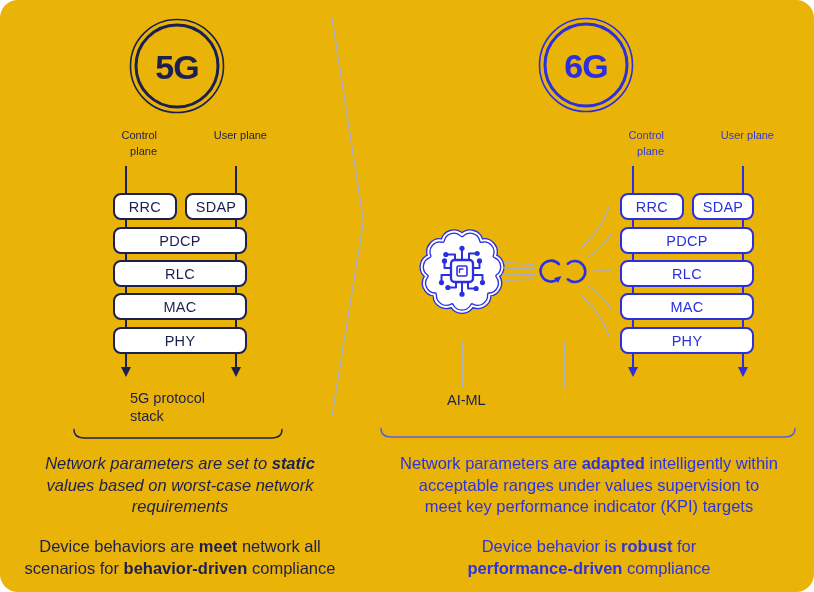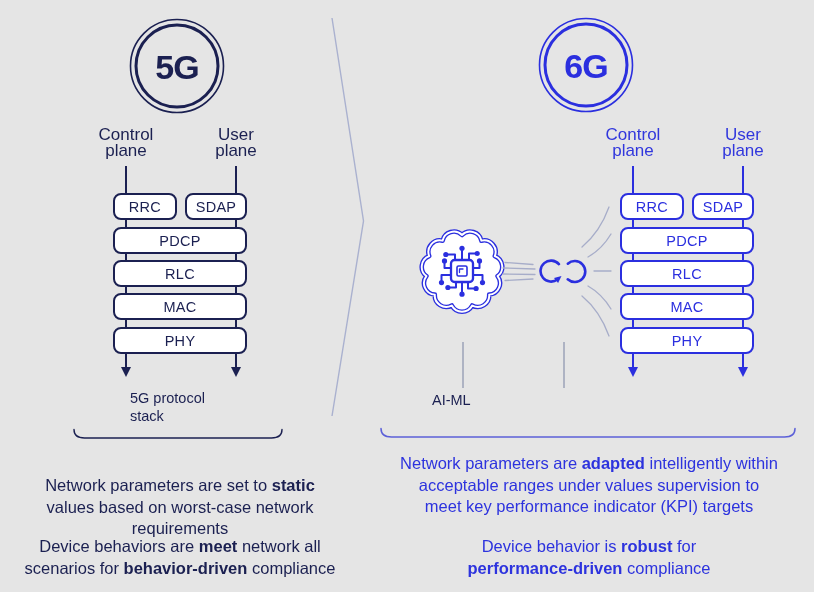--- a/index.html
+++ b/index.html
@@ -1,22 +1,22 @@
 <!DOCTYPE html>
 <html><head>
 <meta charset="utf-8">
 <style>
   html,body{margin:0;padding:0;background:#fff;}
   #canvas{
-    position:relative;width:814px;height:592px;background:#e5e5e5;
-    font-family:"Liberation Sans",sans-serif;overflow:hidden;
+    position:relative;width:814px;height:592px;background:#eab308;
+    font-family:"Liberation Sans",sans-serif;overflow:hidden;border-radius:18px;
   }
   .abs{position:absolute;}
   
-  .plane-label{position:absolute;width:62px;text-align:center;font-size:17px;line-height:16px;}
+  .plane-label{position:absolute;width:62px;text-align:right;font-size:11px;line-height:16px;}
   .plane-label.navy{color:#1b2051;}
   .plane-label.blue{color:#3137dd;}
   
   .vline{position:absolute;width:2px;top:166px;height:203px;}
   .vline.navy{background:#1b2051;}
   .vline.blue{background:#2b2fdf;}
   .vline.light{background:#aeb3c3;width:1.5px;}
   
   .sbox{
     position:absolute;box-sizing:border-box;height:27px;border-radius:8px;background:#fff;
@@ -64,21 +64,21 @@
 
   <div class="sbox navy" style="left:113px;top:193px;width:64px;">RRC</div>
   <div class="sbox navy" style="left:185px;top:193px;width:62px;">SDAP</div>
   <div class="sbox navy" style="left:113px;top:227px;width:134px;">PDCP</div>
   <div class="sbox navy" style="left:113px;top:260px;width:134px;">RLC</div>
   <div class="sbox navy" style="left:113px;top:293px;width:134px;">MAC</div>
   <div class="sbox navy" style="left:113px;top:327px;width:134px;">PHY</div>
 
   <div class="caption" style="left:130px;top:389px;width:100px;">5G protocol stack</div>
 
-  <div class="para navy" style="left:25px;top:475px;width:310px;">
+  <div class="para navy" style="left:25px;top:453px;width:310px;font-style:italic;">
     <span>Network parameters are set to </span><b>static</b><br>
     <span>values based on worst-case network</span><br>
     <span>requirements</span>
   </div>
 
   <div class="para navy" style="left:15px;top:536px;width:330px;">
     <span>Device behaviors are </span><b>meet</b><span> network all</span><br>
     <span>scenarios for </span><b>behavior-driven</b><span> compliance</span>
   </div>
 
@@ -166,21 +166,21 @@
       <path d="M13,57 Q27,49 36,34"></path>
       <path d="M19,71 L36,71"></path>
       <path d="M13,86 Q27,94 36,109"></path>
       <path d="M7,96 Q25,111 34,136"></path>
     </g>
   </svg>
 
   <div class="vline light" style="left:462px;top:342px;height:46px;"></div>
   <div class="vline light" style="left:563px;top:342px;height:46px;"></div>
 
-  <div class="caption" style="left:432px;top:391px;width:80px;">AI-ML</div>
+  <div class="caption" style="left:447px;top:391px;width:80px;">AI-ML</div>
 
   <div class="para blue" style="left:374px;top:453px;width:430px;">
     <span>Network parameters are </span><b>adapted</b><span> intelligently within</span><br>
     <span>acceptable ranges under values supervision to</span><br>
     <span>meet key performance indicator (KPI) targets</span>
   </div>
 
   <div class="para blue" style="left:424px;top:536px;width:330px;">
     <span>Device behavior is </span><b>robust</b><span> for</span><br>
     <b>performance-driven</b><span> compliance</span>

